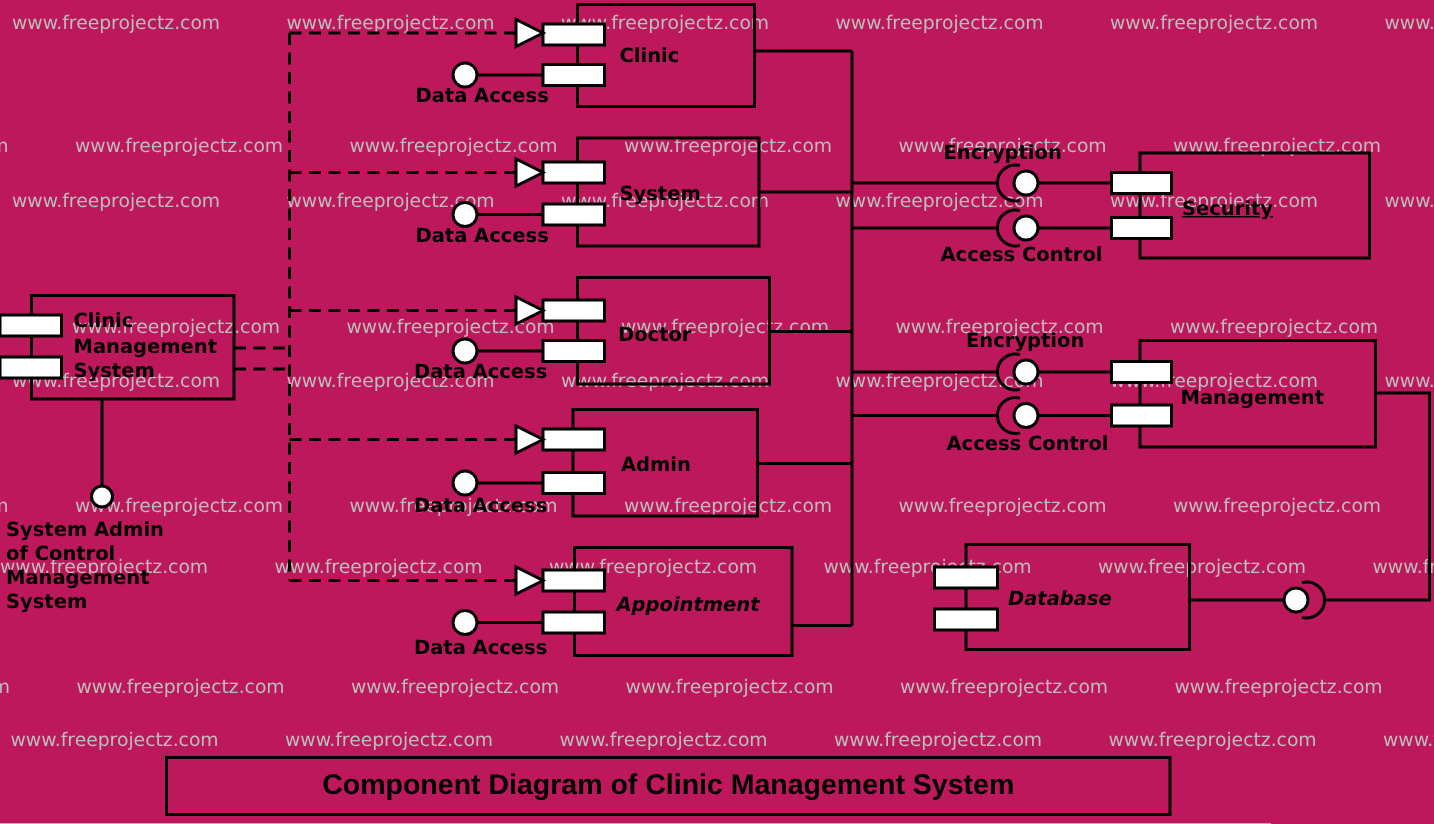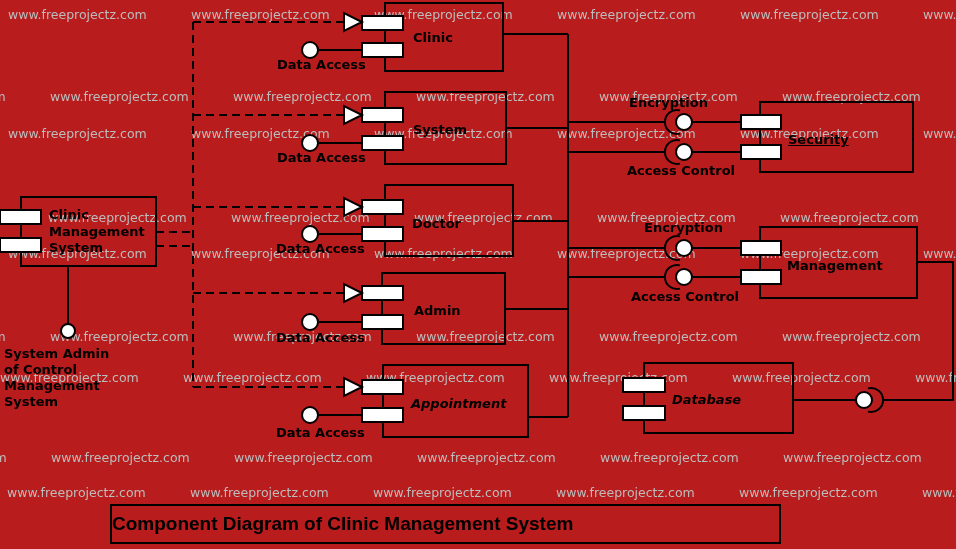--- a/index.html
+++ b/index.html
@@ -1,19 +1,19 @@
 <!DOCTYPE html>
 <html><head>
 <meta charset="utf-8">
 <style>
   html,body{margin:0;padding:0;background:#fff;}
   #canvas{
     position:relative;
     width:956px;height:549px;
-    background:#b91c1c;
+    background:#be185d;
     overflow:hidden;
     font-family:"DejaVu Sans", sans-serif;
   }
   .wm{
     position:absolute;
     font:12.5px "DejaVu Sans", sans-serif;
     color:#bdbdbd;
     white-space:nowrap;
     pointer-events:none;
   }
@@ -31,21 +31,21 @@
     text-align:left;
     font:bold 13px "DejaVu Sans", sans-serif;
     line-height:16px;
   }
   .title-box{
     position:absolute;
     left:110px;top:504px;width:671px;height:40px;
     border:2px solid #000;
     box-sizing:border-box;
     background:transparent;
-    display:flex;align-items:center;justify-content:flex-start;
+    display:flex;align-items:center;justify-content:center;
   }
   .title-text{
     font:bold 19px "Liberation Sans", sans-serif;
     color:#000;
     white-space:nowrap;
   }
 </style>
 </head>
 <body>
 

